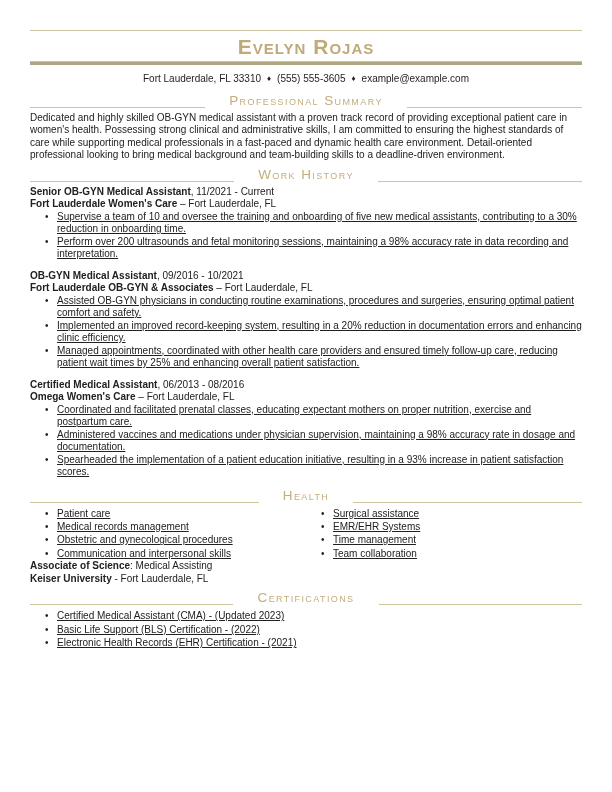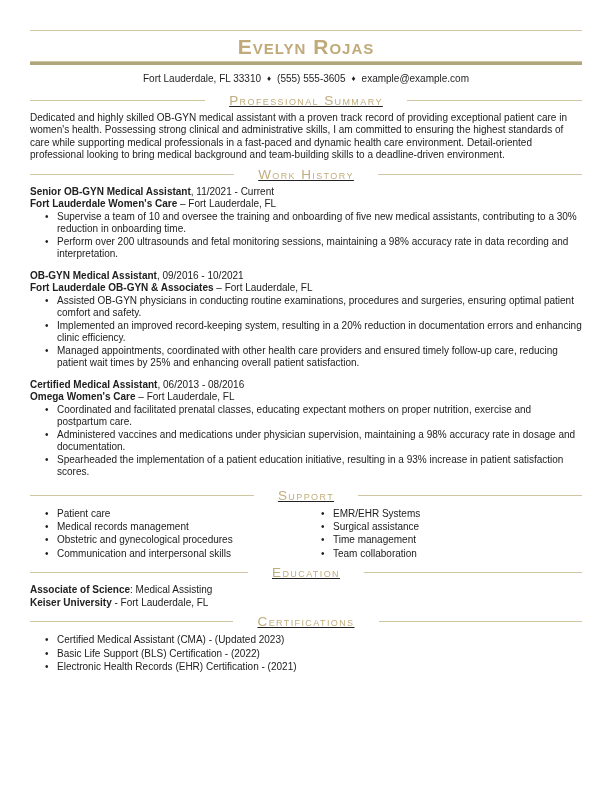--- a/index.html
+++ b/index.html
@@ -41,39 +41,38 @@
     color: #1e1e1e;
   }
   .diamond {
     font-size: 8px;
     color: #1e1e1e;
     margin: 0 6px;
     vertical-align: 1px;
   }
   .sec-head {
     display: flex;
-    align-items: center;
+    align-items: flex-end;
     gap: 24px;
     margin: 5px 0 4px 0;
-    text-decoration: underline;
   }
   .sec-head .rule { flex: 1 1 auto; height: 1px; background: #cfc5a0; }
   .sec-title {
     font-variant: small-caps;
     font-size: 13.5px;
     line-height: 15px;
     letter-spacing: 1.4px;
     color: #c2ad7c;
     white-space: nowrap;
   }
   .summary-text { margin: 1px 0 3px 0; }
   .job { margin-bottom: 9px; }
   .job:last-child { margin-bottom: 3px; }
   .bold { font-weight: bold; }
-  ul.bullets { list-style: none; margin: 0; padding: 0 0 0 15px; }
+  ul.bullets { list-style: none; margin: 0; padding: 0 0 0 15px; text-decoration: underline; }
   ul.bullets li { position: relative; padding-left: 12px; }
   ul.bullets li::before { content: "\2022"; position: absolute; left: 0; top: 0; }
   .skills-cols { display: flex; }
   .skills-cols ul { flex: 0 0 50%; line-height: 13.4px; }
   .edu-block { margin-bottom: 4px; }
   ul.bullets.certs { line-height: 13.6px; margin-bottom: 4px; }
 </style>
 </head>
 <body>
 
@@ -126,43 +125,38 @@
     <div><span class="bold">Omega Women's Care</span><span> – Fort Lauderdale, FL</span></div>
     <ul class="bullets">
       <li>Coordinated and facilitated prenatal classes, educating expectant mothers on proper nutrition, exercise and postpartum care.</li>
       <li>Administered vaccines and medications under physician supervision, maintaining a 98% accuracy rate in dosage and documentation.</li>
       <li>Spearheaded the implementation of a patient education initiative, resulting in a 93% increase in patient satisfaction scores.</li>
     </ul>
   </div>
 
   <div class="sec-head">
     <span class="rule"></span>
-    <span class="sec-title">Support</span>
+    <span class="sec-title">Health</span>
     <span class="rule"></span>
   </div>
   <div class="skills-cols">
     <ul class="bullets">
       <li>Patient care</li>
       <li>Medical records management</li>
       <li>Obstetric and gynecological procedures</li>
       <li>Communication and interpersonal skills</li>
     </ul>
     <ul class="bullets">
+      <li>Surgical assistance</li>
       <li>EMR/EHR Systems</li>
-      <li>Surgical assistance</li>
       <li>Time management</li>
       <li>Team collaboration</li>
     </ul>
   </div>
 
-  <div class="sec-head">
-    <span class="rule"></span>
-    <span class="sec-title">Education</span>
-    <span class="rule"></span>
-  </div>
   <div class="edu-block">
     <div><span class="bold">Associate of Science</span><span>: Medical Assisting</span></div>
     <div><span class="bold">Keiser University</span><span> - Fort Lauderdale, FL</span></div>
   </div>
 
   <div class="sec-head">
     <span class="rule"></span>
     <span class="sec-title">Certifications</span>
     <span class="rule"></span>
   </div>

